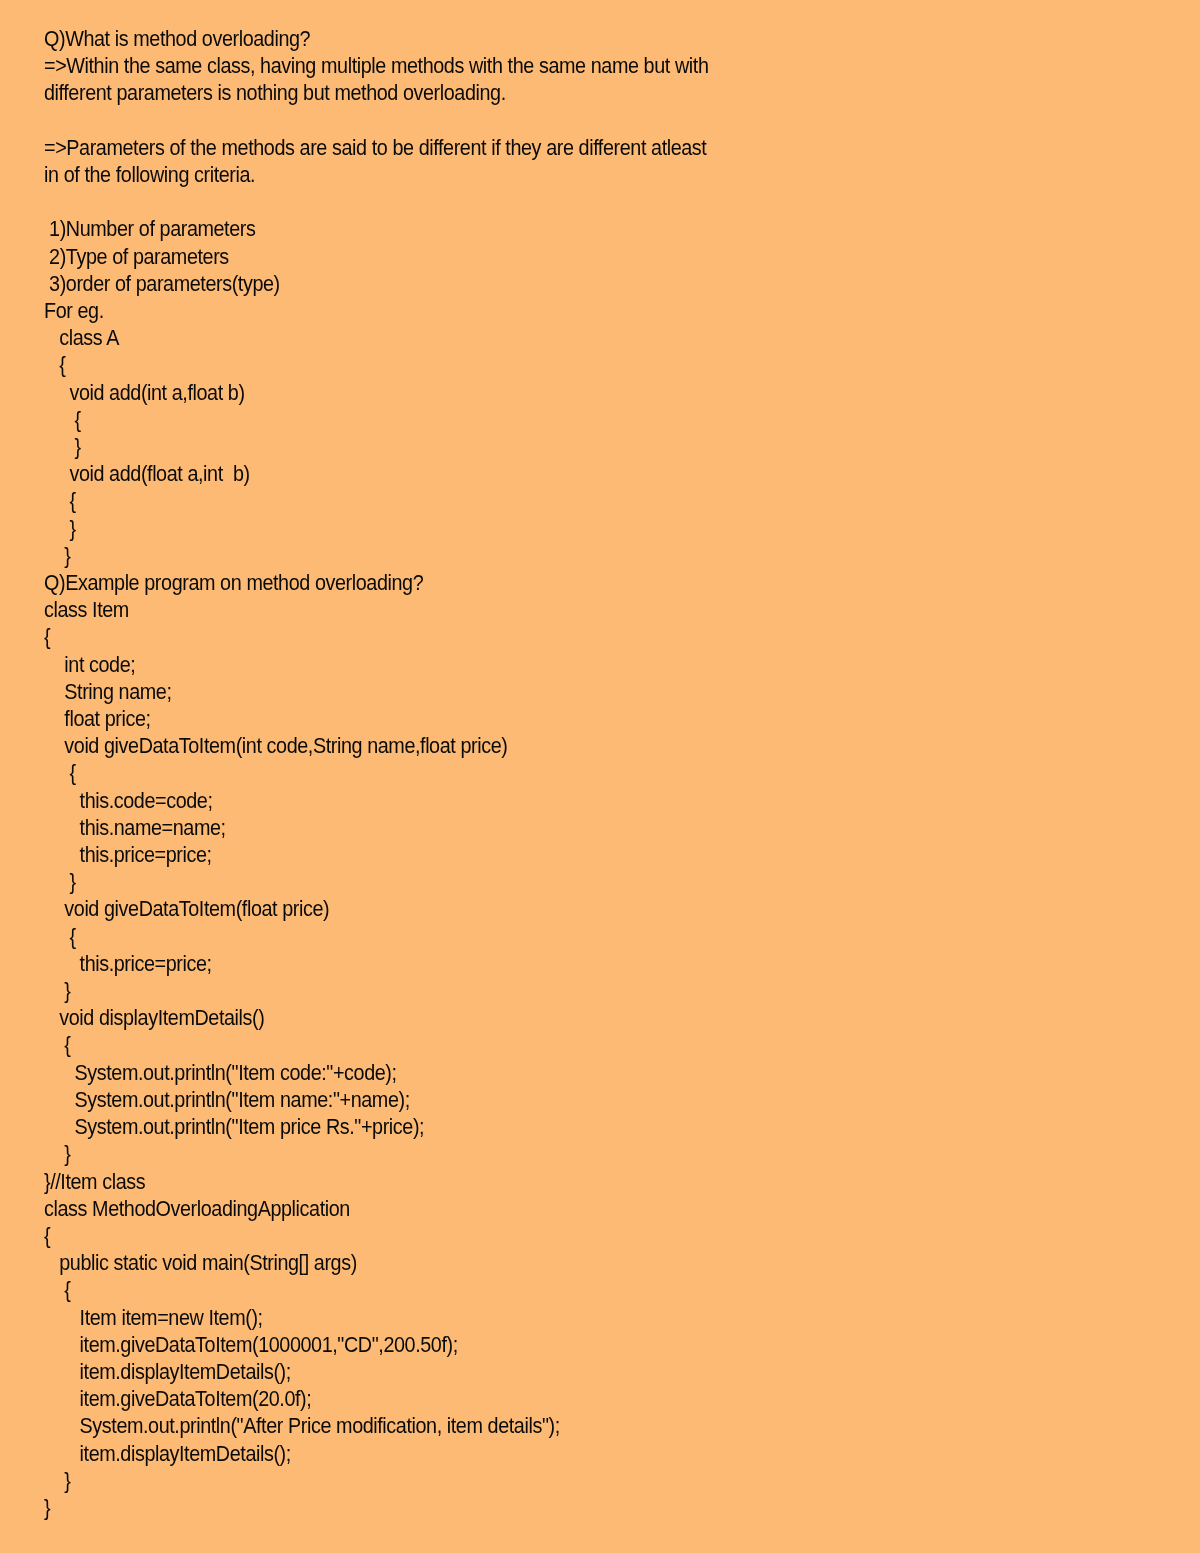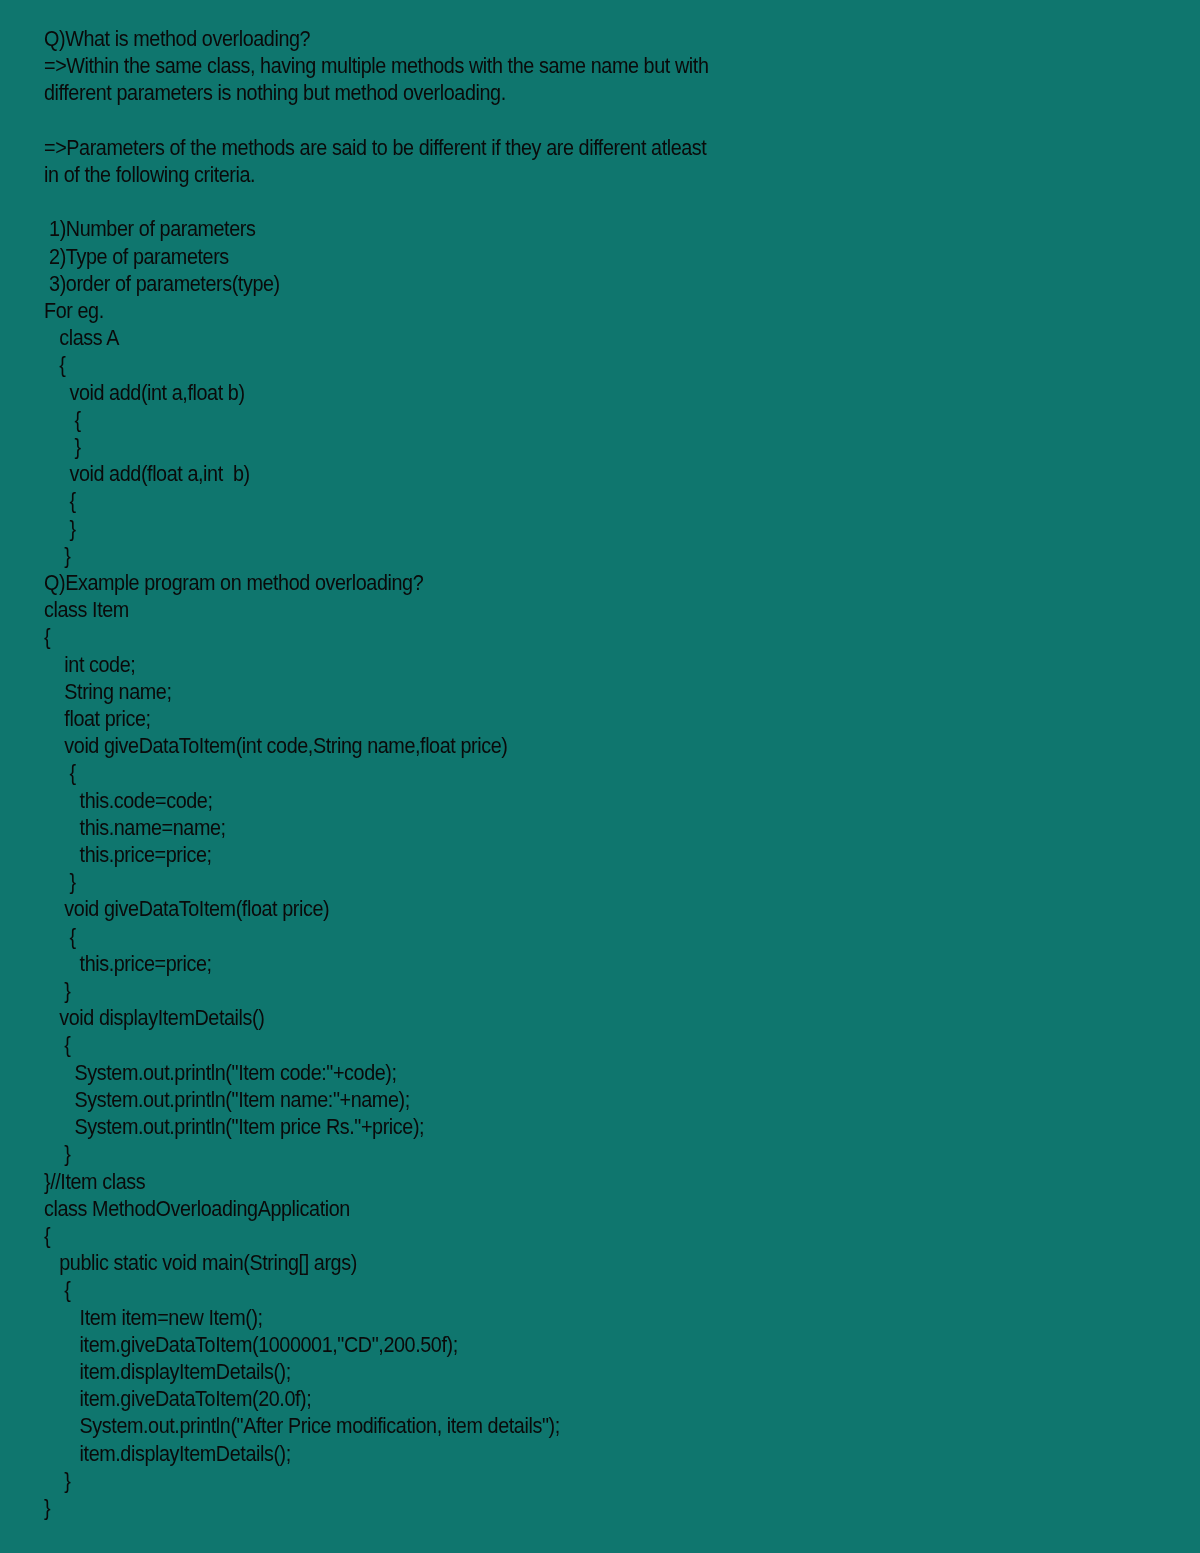--- a/index.html
+++ b/index.html
@@ -41,21 +41,21 @@
     color: #0a0a0a;
     min-height: 27.2px;
   }
   .line.blank {
     height: 27.2px;
   }
 </style>
 </head>
 <body>
 
-<div id="page" style="background: #0f766e;">
+<div id="page" style="background: #fdba74;">
   <div id="doc-body" style="color: rgb(10, 10, 10);">
       <span class="line">Q)What is method overloading?</span>
       <span class="line">=&gt;Within the same class, having multiple methods with the same name but with</span>
       <span class="line">different parameters is nothing but method overloading.</span>
       <span class="line blank">&nbsp;</span>
       <span class="line">=&gt;Parameters of the methods are said to be different if they are different atleast</span>
       <span class="line">in of the following criteria.</span>
       <span class="line blank">&nbsp;</span>
       <span class="line"> 1)Number of parameters</span>
       <span class="line"> 2)Type of parameters</span>

